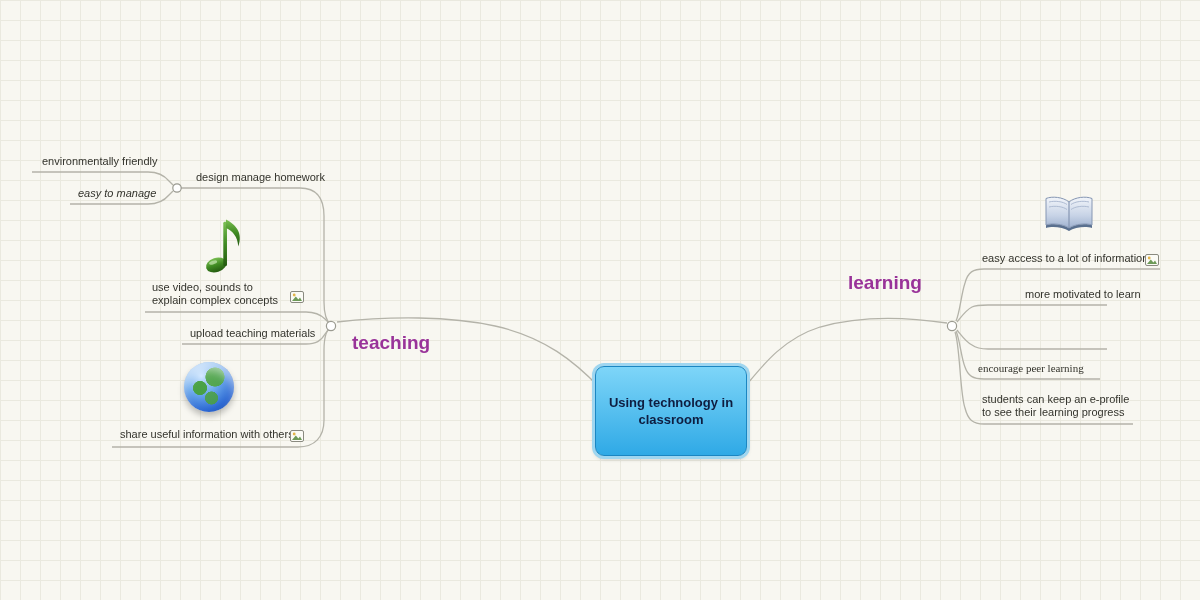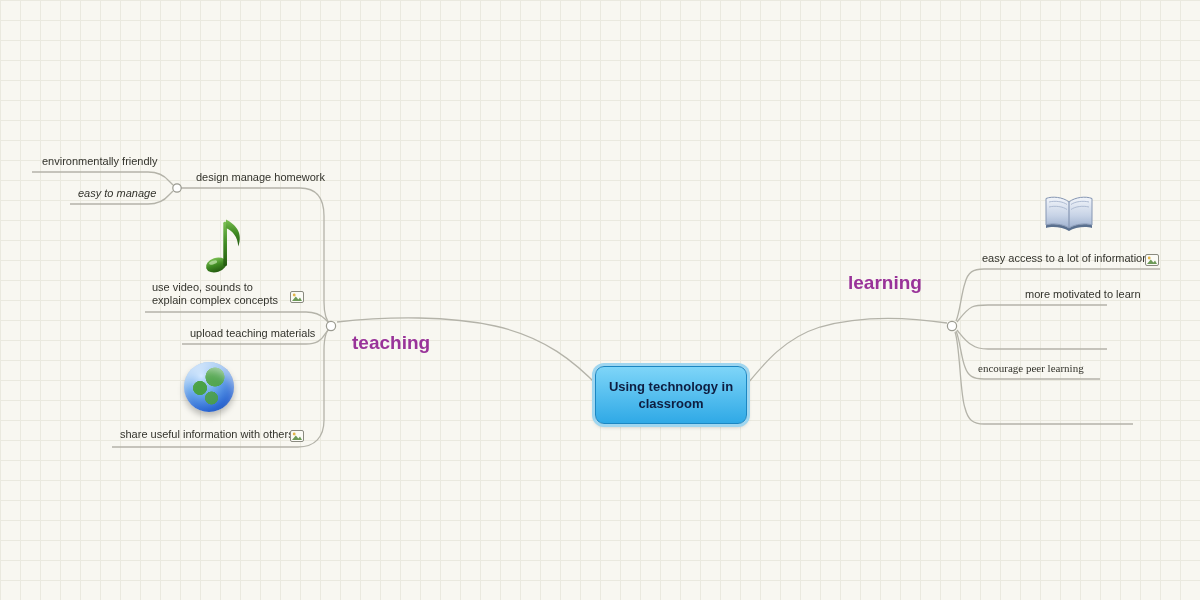--- a/index.html
+++ b/index.html
@@ -22,21 +22,21 @@
   .node.wrap{white-space:normal;}
   .branch-label{
     position:absolute;z-index:2;font-size:19px;font-weight:bold;cursor:default;
   }
   .root-node{
     position:absolute;z-index:3;left:595px;top:366px;width:132px;min-height:40px;
     background:linear-gradient(#7ed5f8,#2fa9e6);
     border:1.5px solid #1b86c2;border-radius:9px;
     box-shadow:0 0 0 3px #9fd6f0, 0 2px 5px rgba(0,0,0,.3);
     display:flex;align-items:center;justify-content:center;text-align:center;
-    font-size:13px;font-weight:bold;color:#0e1d40;padding:8px 9px;line-height:17px;
+    font-size:13px;font-weight:bold;color:#0e1d40;padding:24px 9px;line-height:17px;
   }
   .attach{display:inline-block;vertical-align:-1px;margin-left:6px;}
   .emoji{display:inline-block;vertical-align:-2px;margin-right:3px;}
   .icon-abs{position:absolute;z-index:2;}
   .globe{
     width:50px;height:50px;border-radius:50%;
     background:
       radial-gradient(circle at 32% 52%, rgba(70,160,60,.95) 0 16%, rgba(70,160,60,0) 17%),
       radial-gradient(circle at 62% 30%, rgba(80,165,65,.9) 0 20%, rgba(80,165,65,0) 21%),
       radial-gradient(circle at 55% 72%, rgba(75,160,60,.85) 0 14%, rgba(75,160,60,0) 15%),
@@ -172,14 +172,17 @@
 
   <div class="node" style="left:982px;top:288px;padding-left:43px;">
     <span>more motivated to learn</span>
   </div>
 
 
   <div class="node" style="left:978px;top:362px;font-family:Liberation Serif, serif;">
     <span>encourage peer learning</span>
   </div>
 
+  <div class="node wrap" style="left:982px;top:393px;width:152px;">
+    <span>students can keep an e-profile to see their learning progress</span>
+  </div>
 
 </div>
 
 </body></html>

